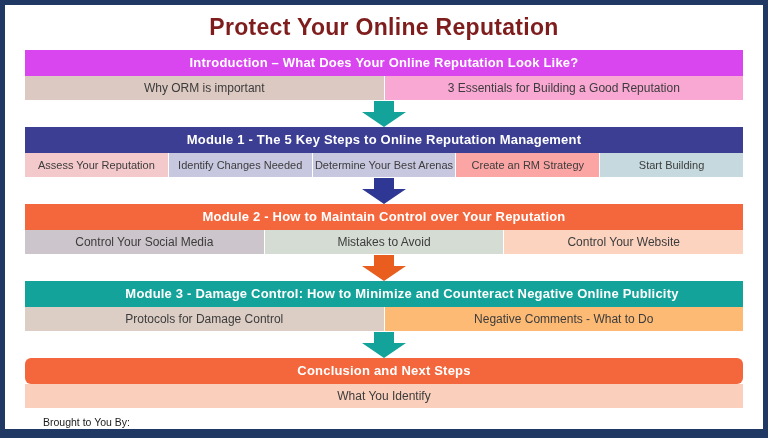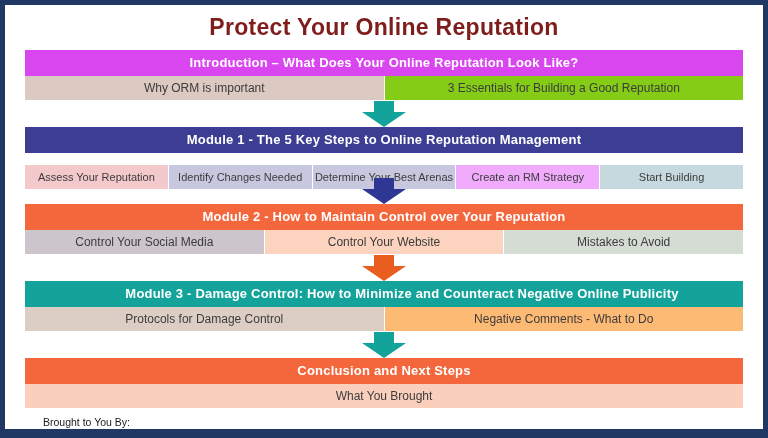--- a/index.html
+++ b/index.html
@@ -51,21 +51,21 @@
     flex: 1;
     height: 24px;
     line-height: 24px;
     text-align: center;
     font-size: 12px;
     color: #3c3c3c;
     white-space: nowrap;
     overflow: hidden;
   }
   .cell + .cell { border-left: 1px solid #ffffff; }
-  .section-cells.small .cell { font-size: 11px; margin-top: 12px; }
+  .section-cells.small .cell { font-size: 11px; }
 
   .arrow {
     height: 27px;
     display: flex;
     align-items: center;
     justify-content: center;
   }
   .arrow svg { display: block; }
 
   .footer {
@@ -78,51 +78,51 @@
 </head>
 <body>
 
 <div class="frame">
   <div class="title">Protect Your Online Reputation</div>
   <div class="sections">
   <section class="section">
     <div class="section-header" style="background: #d946ef;">Introduction – What Does Your Online Reputation Look Like?</div>
     <div class="section-cells">
           <div class="cell" style="background: rgb(220, 201, 193);">Why ORM is important</div>
-          <div class="cell" style="background: #84cc16;">3 Essentials for Building a Good Reputation</div>
+          <div class="cell" style="background: #f9a8d4;">3 Essentials for Building a Good Reputation</div>
         </div>
     <div class="arrow">
       <svg width="44" height="26" viewBox="0 0 44 26">
         <polygon points="12,0 32,0 32,11 44,11 22,26 0,11 12,11" fill="#14A39A"></polygon>
       </svg>
     </div>
   </section>
 
   <section class="section">
     <div class="section-header" style="background: rgb(59, 62, 146);">Module 1 - The 5 Key Steps to Online Reputation Management</div>
     <div class="section-cells small">
           <div class="cell" style="background: rgb(244, 201, 203);">Assess Your Reputation</div>
           <div class="cell" style="background: rgb(199, 200, 224);">Identify Changes Needed</div>
           <div class="cell" style="background: rgb(199, 200, 224);">Determine Your Best Arenas</div>
-          <div class="cell" style="background: #f0abfc;">Create an RM Strategy</div>
+          <div class="cell" style="background: #fca5a5;">Create an RM Strategy</div>
           <div class="cell" style="background: rgb(198, 217, 222);">Start Building</div>
         </div>
     <div class="arrow">
       <svg width="44" height="26" viewBox="0 0 44 26">
         <polygon points="12,0 32,0 32,11 44,11 22,26 0,11 12,11" fill="#2E3794"></polygon>
       </svg>
     </div>
   </section>
 
   <section class="section">
     <div class="section-header" style="background: rgb(244, 103, 61);">Module 2 - How to Maintain Control over Your Reputation</div>
     <div class="section-cells">
           <div class="cell" style="background: rgb(204, 197, 203);">Control Your Social Media</div>
+          <div class="cell" style="background: rgb(213, 220, 212);">Mistakes to Avoid</div>
           <div class="cell" style="background: rgb(252, 211, 191);">Control Your Website</div>
-          <div class="cell" style="background: rgb(213, 220, 212);">Mistakes to Avoid</div>
         </div>
     <div class="arrow">
       <svg width="44" height="26" viewBox="0 0 44 26">
         <polygon points="12,0 32,0 32,11 44,11 22,26 0,11 12,11" fill="#E95E1F"></polygon>
       </svg>
     </div>
   </section>
 
   <section class="section">
     <div class="section-header" style="background: rgb(20, 163, 154); padding-left: 36px;">Module 3 - Damage Control: How to Minimize and Counteract Negative Online Publicity</div>
@@ -131,21 +131,21 @@
           <div class="cell" style="background: #fdba74;">Negative Comments  - What to Do</div>
         </div>
     <div class="arrow">
       <svg width="44" height="26" viewBox="0 0 44 26">
         <polygon points="12,0 32,0 32,11 44,11 22,26 0,11 12,11" fill="#14A39A"></polygon>
       </svg>
     </div>
   </section>
 
   <section class="section">
-    <div class="section-header" style="background: rgb(244, 103, 61);">Conclusion and Next Steps</div>
+    <div class="section-header" style="background: rgb(244, 103, 61); border-radius: 6px;">Conclusion and Next Steps</div>
     <div class="section-cells">
-          <div class="cell" style="background: rgb(250, 208, 189);">What You Brought</div>
+          <div class="cell" style="background: rgb(250, 208, 189);">What You Identify</div>
         </div>
 
   </section>
 </div>
   <div class="footer">Brought to You By:</div>
 </div>
 
 </body></html>

